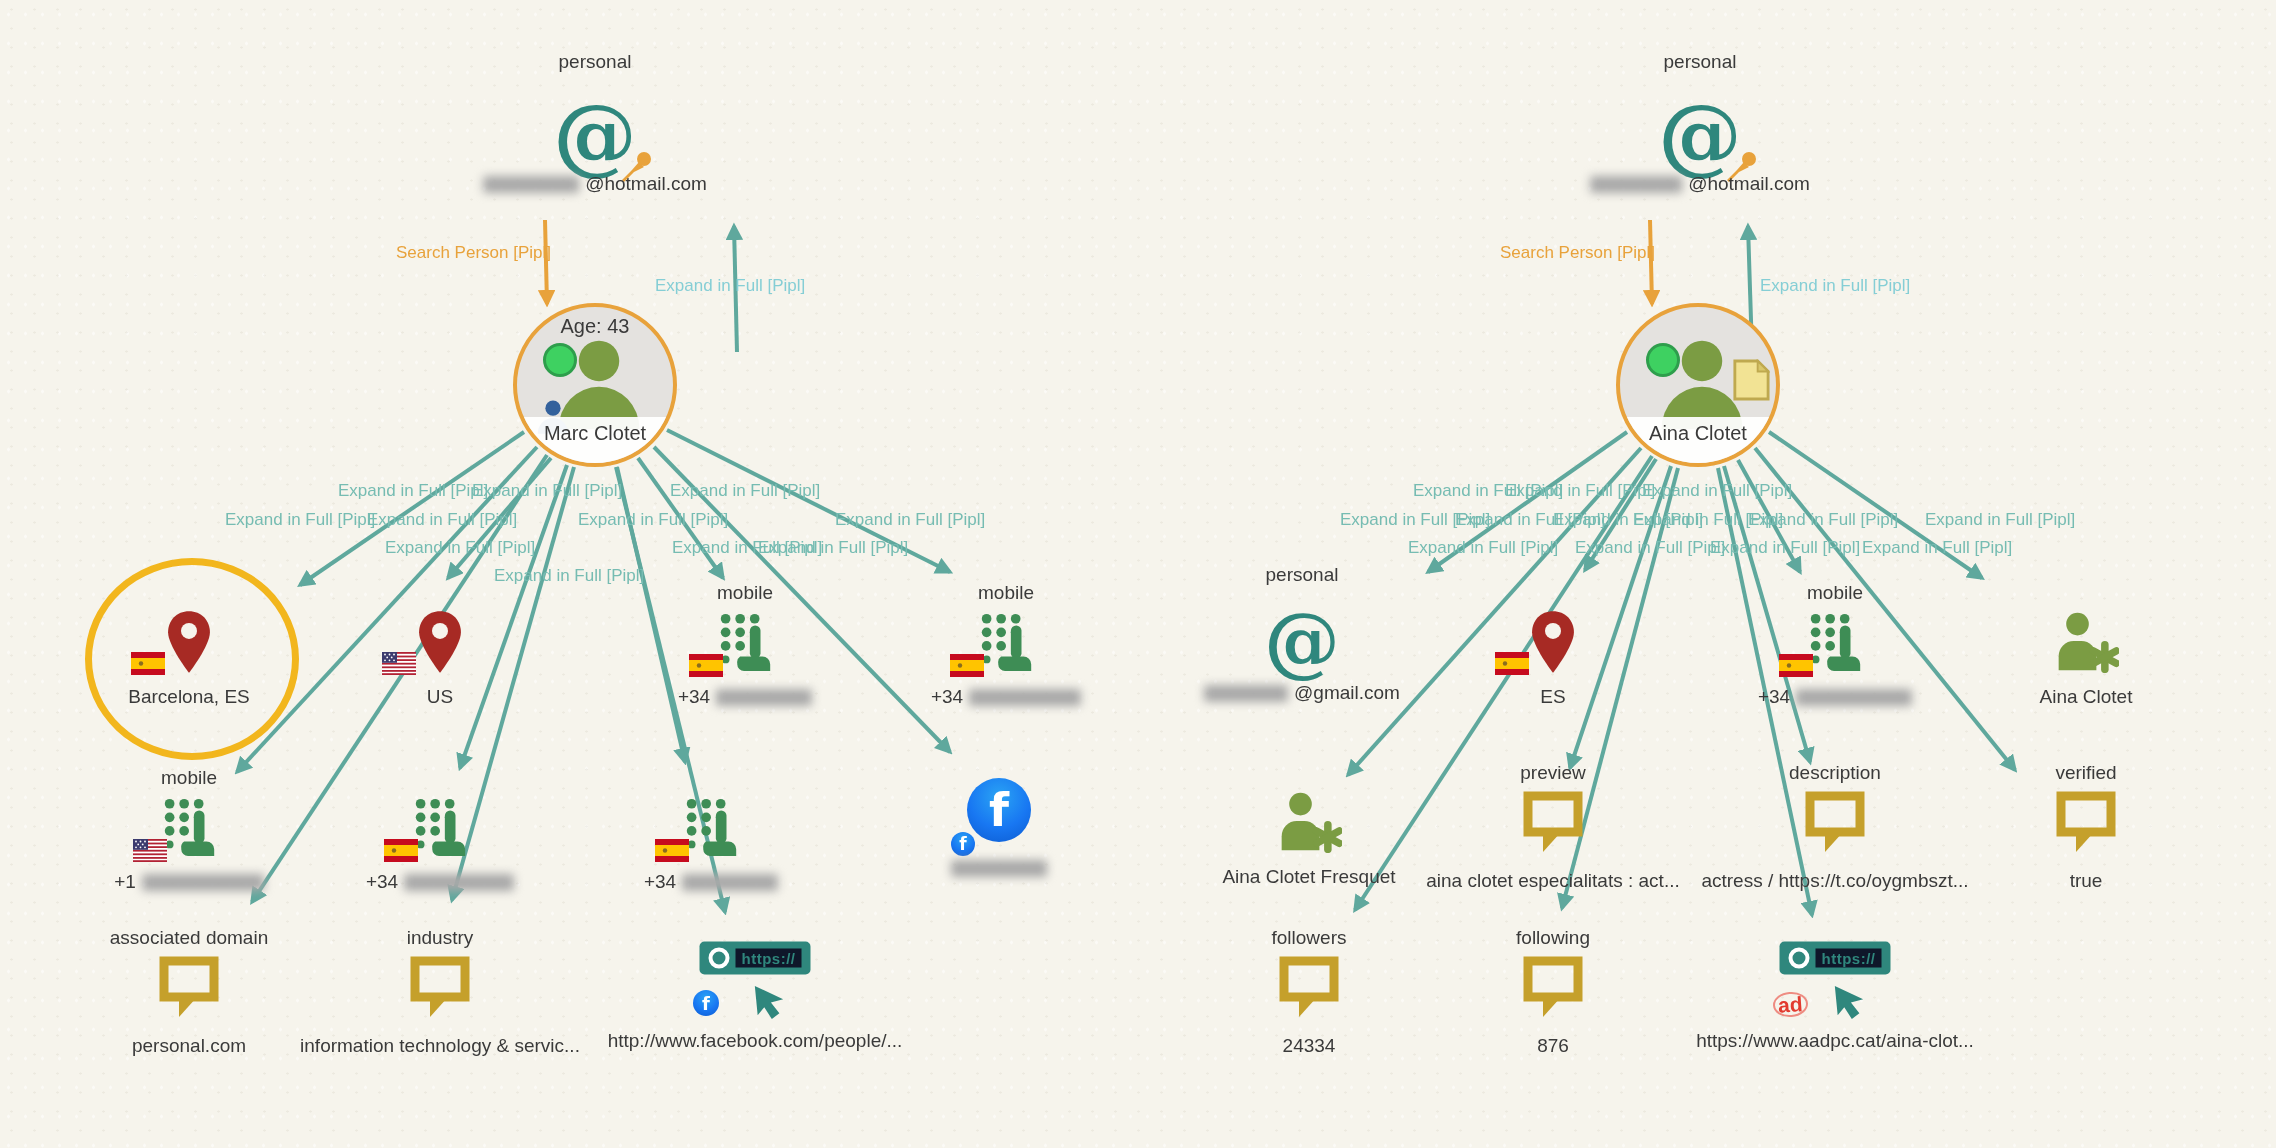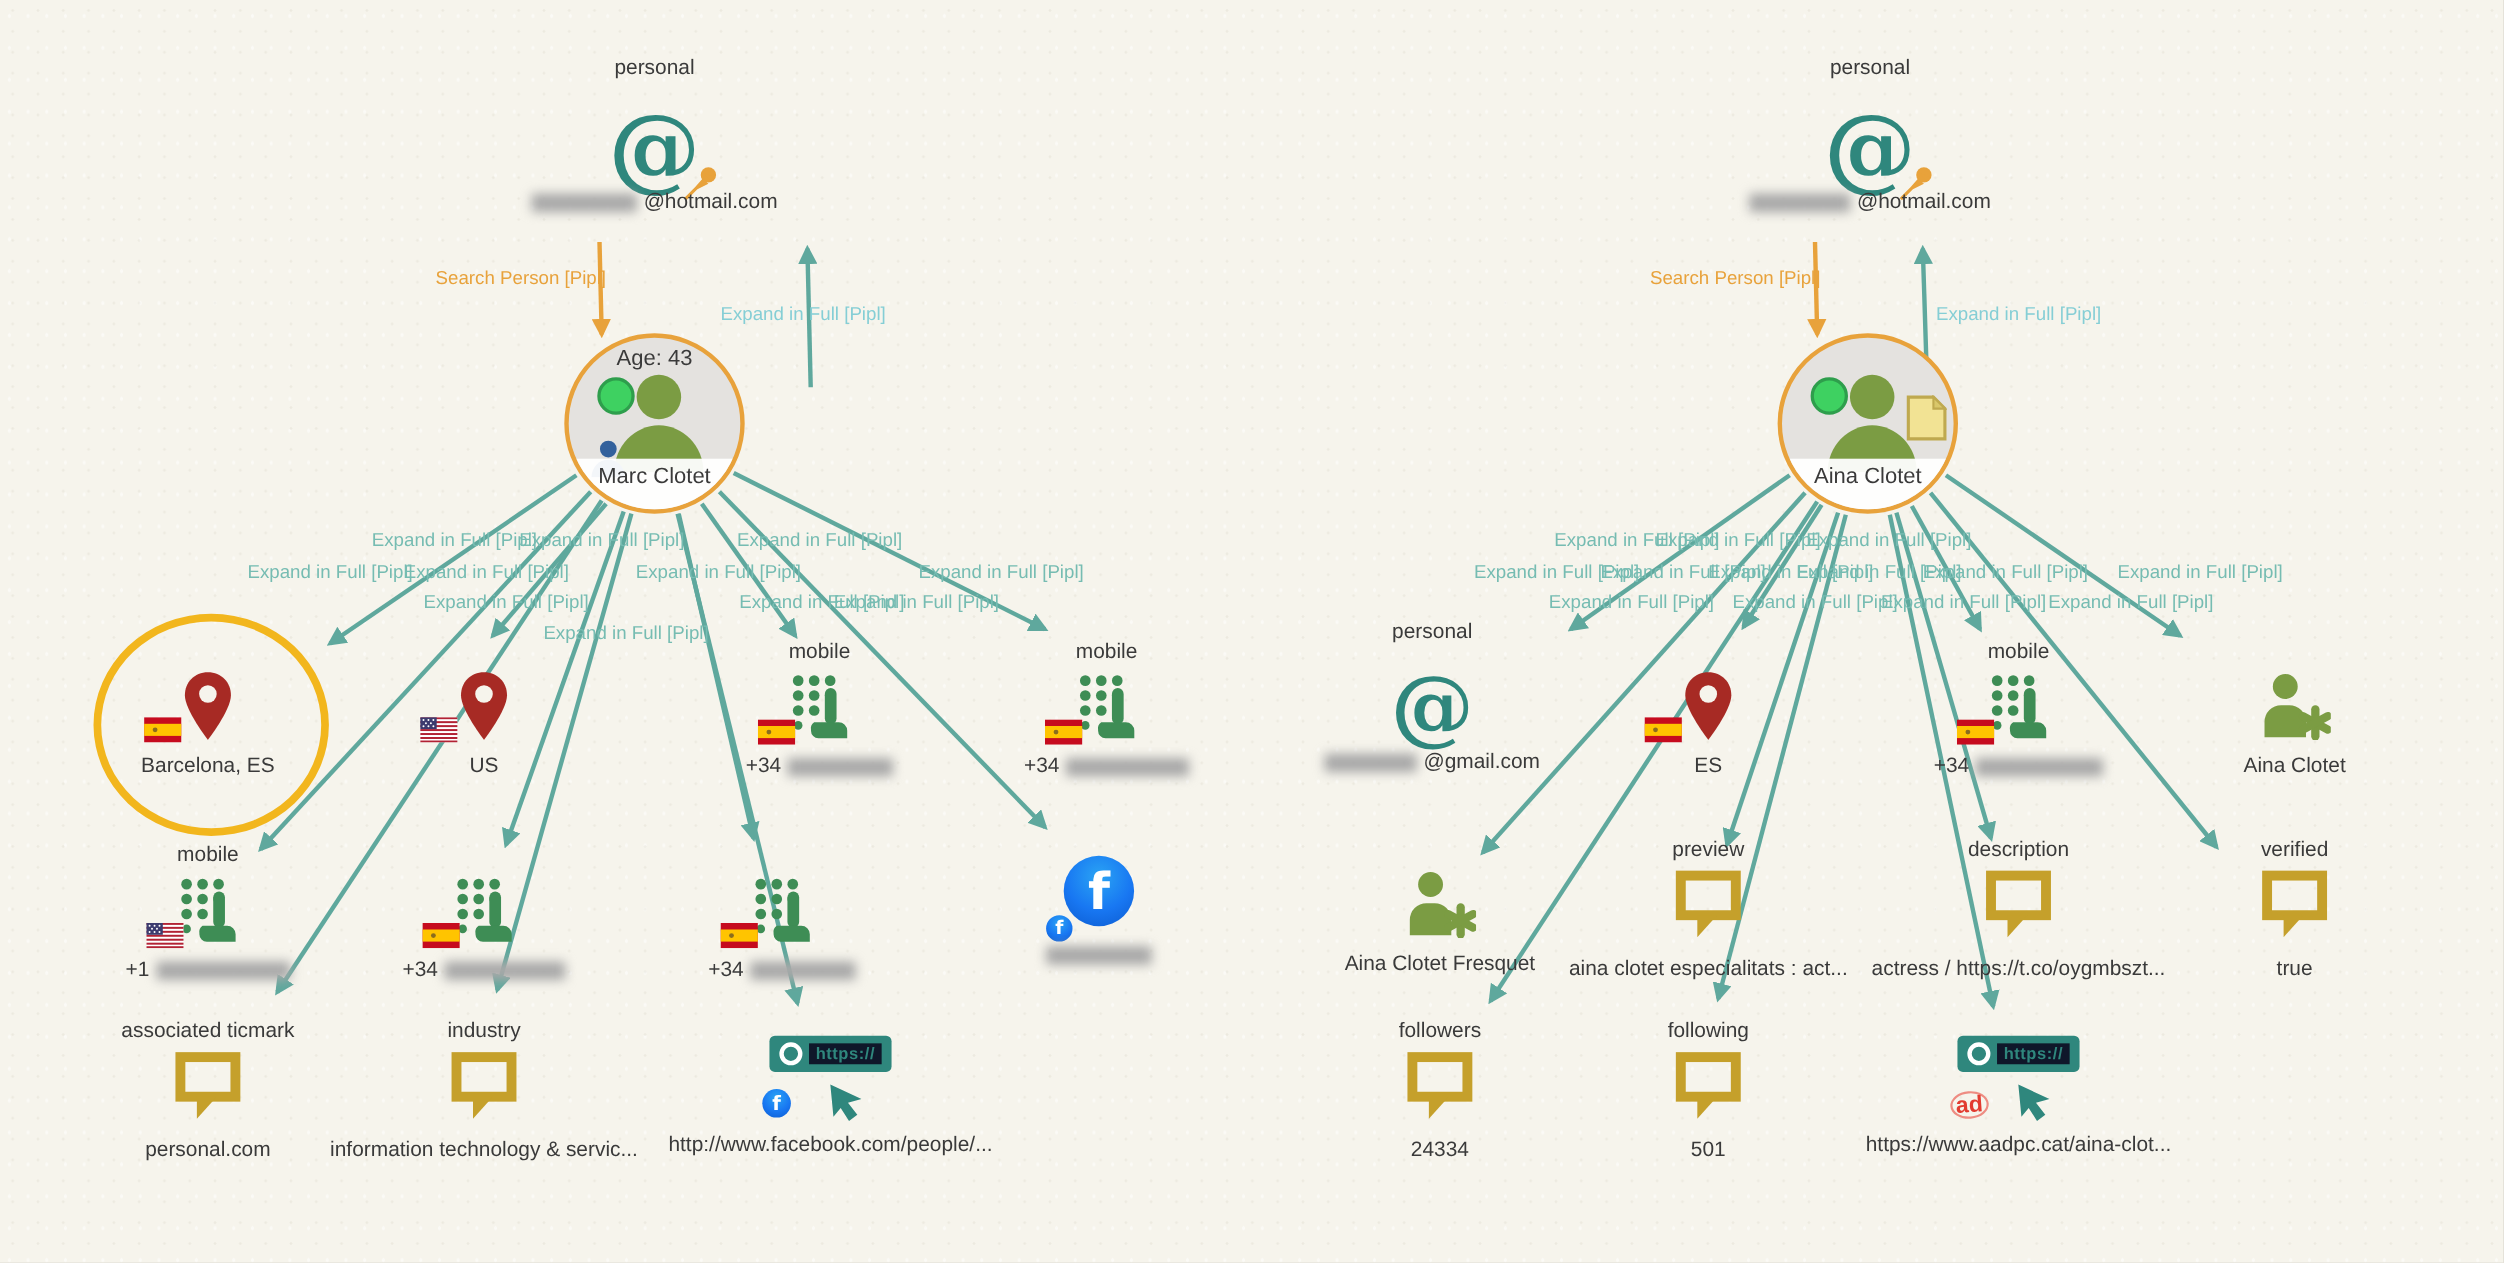--- a/index.html
+++ b/index.html
@@ -317,21 +317,21 @@
       </div>
     <div class="fb-circle" style="position:absolute;left:-48px;top:22px;width:24px;height:24px;font-size:17px">
         <span>f</span>
       </div>
     <div class="nvalue" style="top:50px">
       <span class="blur" style="width:96px"></span>
     </div>
   </div>
 
   <div class="anchor" style="left:189px;top:987px">
-    <div class="nlabel">associated ticmark</div>
+    <div class="nlabel">associated domain</div>
     <svg class="icon" width="62" height="64">
         <use href="#sym-phrase"></use>
       </svg>
     <div class="nvalue" style="top:48px">
         <span>personal.com</span>
       </div>
   </div>
 
   <div class="anchor" style="left:440px;top:987px">
     <div class="nlabel">industry</div>
@@ -474,21 +474,21 @@
         <span>24334</span>
       </div>
   </div>
 
   <div class="anchor" style="left:1553px;top:987px">
     <div class="nlabel">following</div>
     <svg class="icon" width="62" height="64">
         <use href="#sym-phrase"></use>
       </svg>
     <div class="nvalue" style="top:48px">
-        <span>501</span>
+        <span>876</span>
       </div>
   </div>
 
   <div class="anchor" style="left:1835px;top:958px">
     <div class="icon url-chip">
       <span class="url-o"></span>
       <span class="url-https">https://</span>
     </div>
     <svg class="icon" style="left:14px;top:44px;color:#2F877D" width="34" height="38">
         <use href="#sym-cursor"></use>

